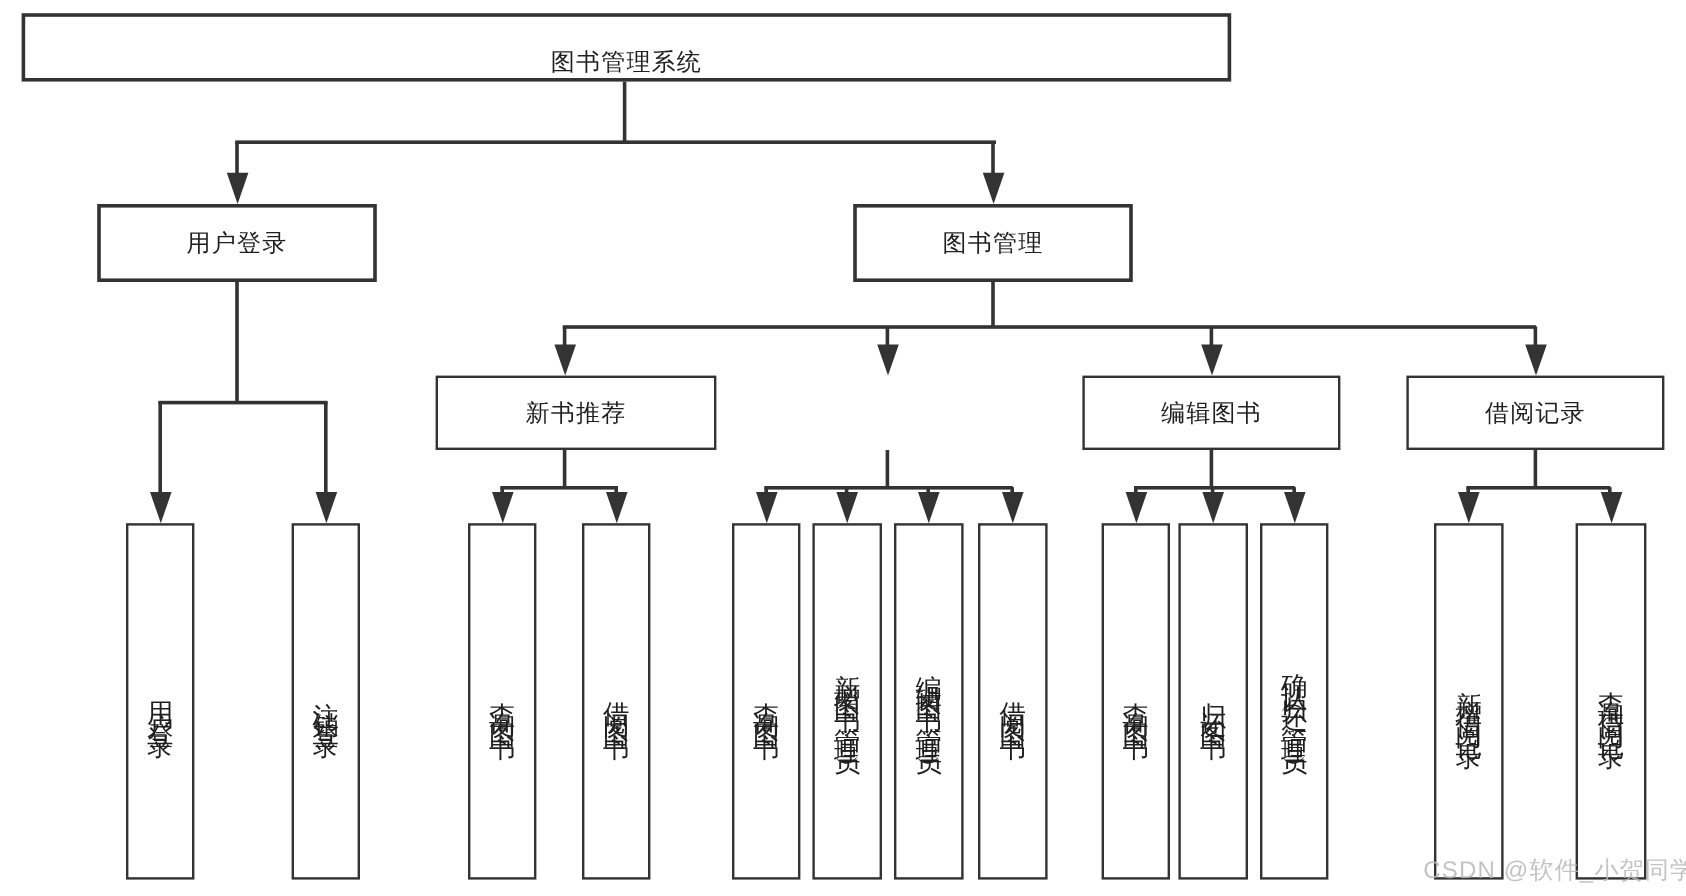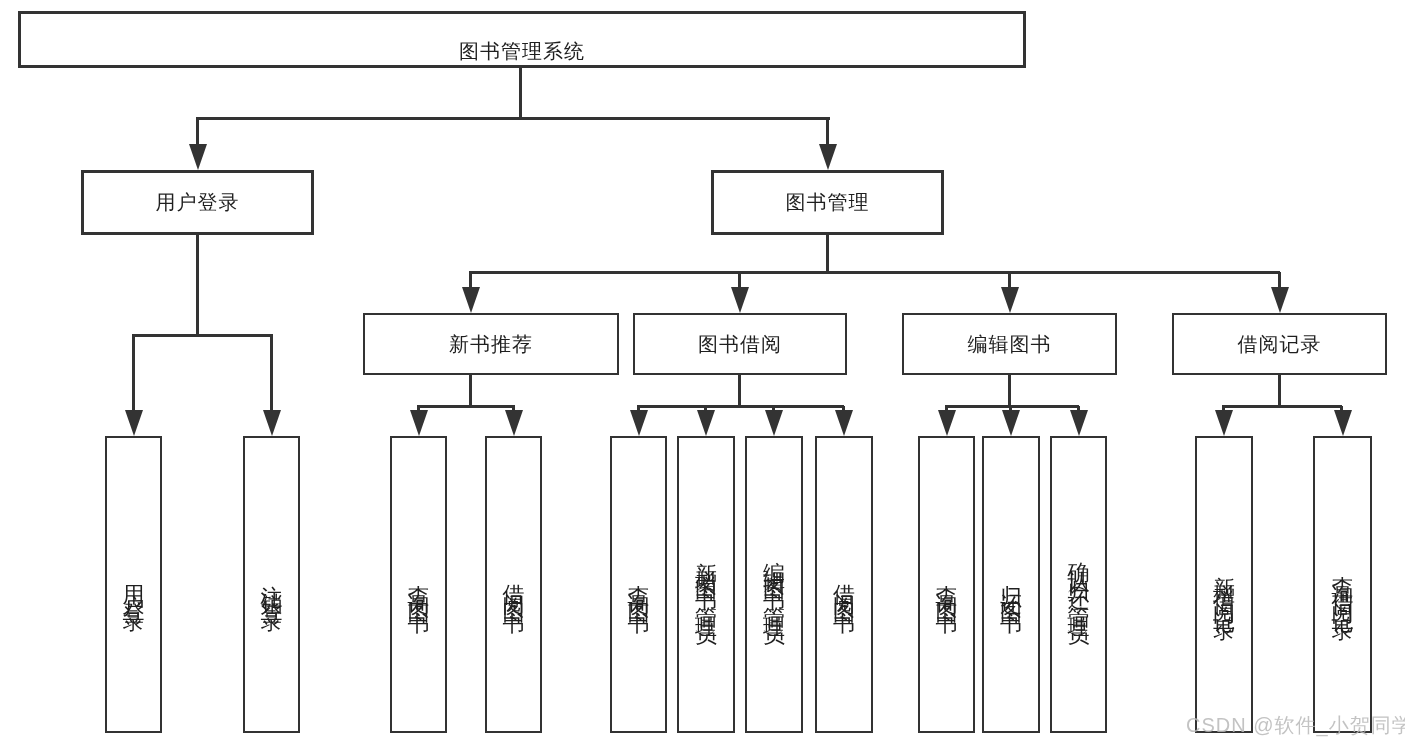--- a/index.html
+++ b/index.html
@@ -57,25 +57,22 @@
     <span>图书管理系统</span>
   </div>
 
   <div class="box thick hdr" style="left:81px; top:170px; width:233px; height:65px;">
     <span>用户登录</span>
   </div>
   <div class="box thick hdr" style="left:711px; top:170px; width:233px; height:65px;">
     <span>图书管理</span>
   </div>
 
-  <div class="box hdr" style="left:363px; top:313px; width:256px; height:62px;">
+  <div class="box hdr" style="left:363px; top:313px; width:234px; height:62px;">
     <span>新书推荐</span>
-  </div>
-  <div class="box hdr" style="left:633px; top:313px; width:214px; height:62px;">
-    <span>图书借阅</span>
   </div>
   <div class="box hdr" style="left:902px; top:313px; width:215px; height:62px;">
     <span>编辑图书</span>
   </div>
   <div class="box hdr" style="left:1172px; top:313px; width:215px; height:62px;">
     <span>借阅记录</span>
   </div>
 
   <div class="box leaf" style="left:105px; top:436px; width:57px; height:297px;">
     <span class="vtext">用户登录</span>

